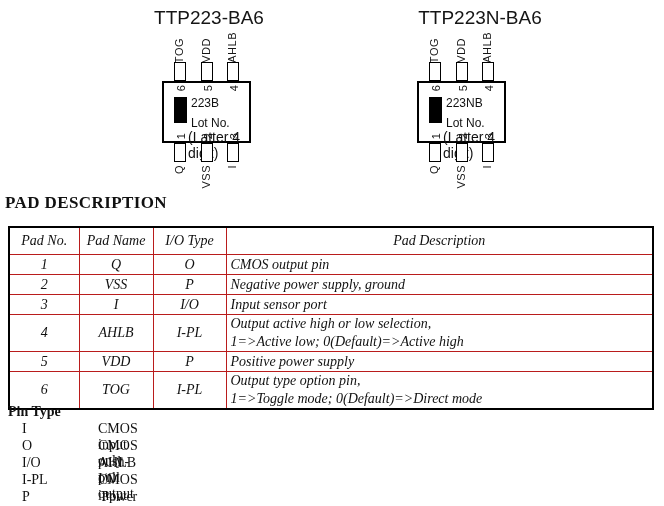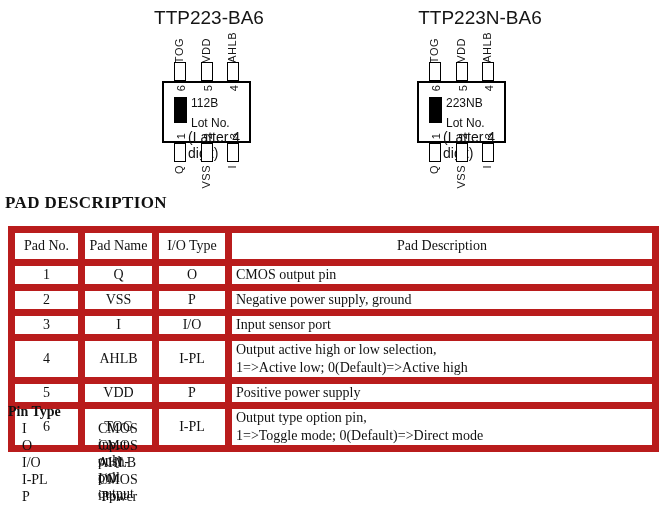--- a/index.html
+++ b/index.html
@@ -30,21 +30,21 @@
   .num-top { top:2px; }
   .num-bot { bottom:2px; }
 
   
   .section-heading { position:absolute; left:5px; top:193px; margin:0;
                      font-size:17px; font-weight:bold; letter-spacing:0.4px; }
 
   
   .pad-table { position:absolute; left:8px; top:226px; border-collapse:collapse;
                border:2px solid #000; font-size:14px; table-layout:fixed; }
-  .pad-table th, .pad-table td { border:7px solid #b91c1c; padding:0; vertical-align:middle; }
+  .pad-table th, .pad-table td { border:1px solid #b91c1c; padding:0; vertical-align:middle;font-style:italic; }
   .pad-table th { font-weight:normal; height:26px; text-align:center; }
   .cell-c { text-align:center; }
   .cell-d { text-align:left; padding:0 4px !important; white-space:pre-wrap; line-height:18px; }
   .row-1 { height:20px; } .row-2 { height:37px; }
 
   
   .legend { position:absolute; left:8px; top:404px; font-size:14px; }
   .legend-h { font-weight:bold; height:17px; }
   .legend-row { position:relative; height:17px; }
   .legend-code { position:absolute; left:14px; white-space:pre-wrap; }
@@ -65,21 +65,21 @@
     <div class="stub stub-top" style="left:60px"></div>
     <div class="stub stub-top" style="left:87px"></div>
     <div class="stub stub-top" style="left:113px"></div>
 
     <div class="pkg-body">
       <div class="vtext pin-num num-top" style="left:12px">6</div>
       <div class="vtext pin-num num-top" style="left:39px">5</div>
       <div class="vtext pin-num num-top" style="left:65px">4</div>
 
       <div class="pin1-marker"></div>
-      <div class="mark1">112B</div>
+      <div class="mark1">223B</div>
       <div class="mark2">Lot No.</div>
       <div class="mark3">(Latter 4 digit)</div>
 
       <div class="vtext pin-num num-bot" style="left:12px">1</div>
       <div class="vtext pin-num num-bot" style="left:39px">2</div>
       <div class="vtext pin-num num-bot" style="left:65px">3</div>
     </div>
 
     <div class="stub stub-bot" style="left:60px"></div>
     <div class="stub stub-bot" style="left:87px"></div>

